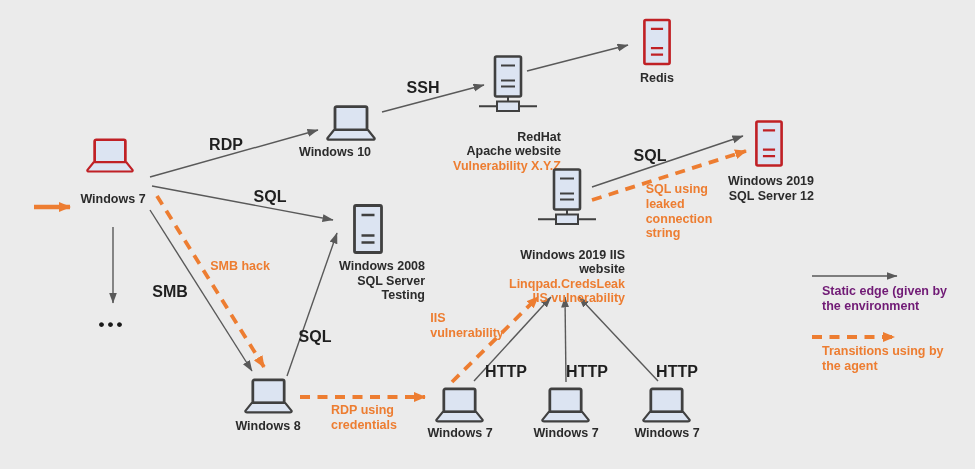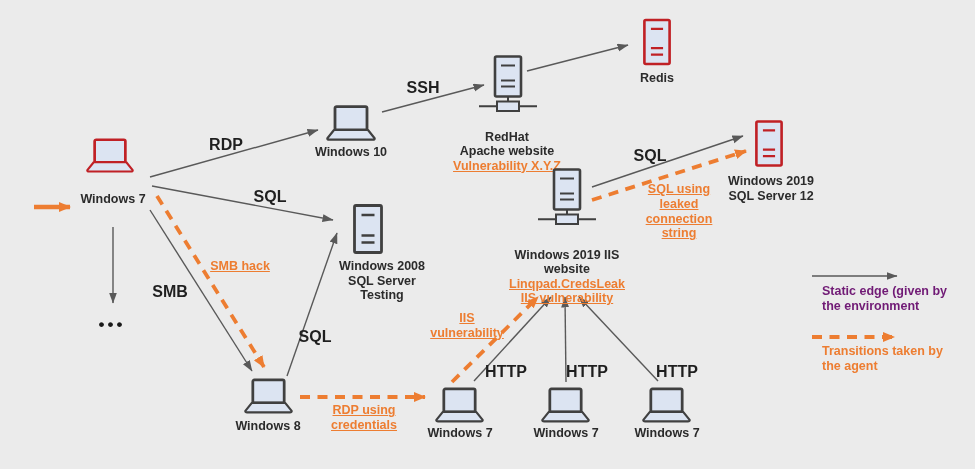--- a/index.html
+++ b/index.html
@@ -6,31 +6,31 @@
   #canvas{
     position:relative;width:975px;height:469px;background:#ebebeb;overflow:hidden;
     font-family:"Liberation Sans",sans-serif;
   }
   svg.layer{position:absolute;left:0;top:0;}
   .icon{position:absolute;color:#404040;}
   .icon.red{color:#c02025;}
   .node-label{
     position:absolute;transform:translateX(-50%);
     font-size:12.5px;font-weight:600;color:#2b2b2b;
-    text-align:center;line-height:1.16;white-space:pre-line;
-  }
-  .note{display:block;color:#ed7d31;font-weight:700;white-space:pre-line;text-decoration:underline;}
+    text-align:right;line-height:1.16;white-space:pre-line;
+  }
+  .note{display:block;color:#ed7d31;font-weight:700;white-space:pre-line;}
   .edge-label{
     position:absolute;transform:translateX(-50%);
     font-size:16px;font-weight:700;color:#1f1f1f;white-space:pre;
   }
   .agent-label{
     position:absolute;transform:translateX(-50%);
     font-size:12.5px;font-weight:700;color:#ed7d31;
-    text-align:center;line-height:1.18;white-space:pre-line;text-decoration:underline;
+    line-height:1.18;white-space:pre-line;
   }
   .legend-text{
     position:absolute;font-size:12.5px;font-weight:700;color:#701a75;
     line-height:1.2;white-space:pre-line;
   }
   .legend-text.orange{color:#ed7d31;}
   .dots{
     position:absolute;transform:translateX(-50%);
     font-size:17px;font-weight:700;letter-spacing:3px;color:#1a1a1a;
   }
@@ -99,21 +99,21 @@
       </svg>
     <div class="node-label" style="left:113px;top:177px">
       <span>Windows 7</span>
     </div>
   </div>
 
   <div>
     <svg class="icon" style="left:326px;top:105px" width="50" height="36">
         <use href="#sym-laptop"></use>
       </svg>
-    <div class="node-label" style="left:351px;top:145px">Windows 10</div>
+    <div class="node-label" style="left:335px;top:145px">Windows 10</div>
   </div>
 
   <div>
     <svg class="icon" style="left:478px;top:55px" width="60" height="58">
         <use href="#sym-webserver"></use>
       </svg>
     <div class="node-label" style="left:507px;top:115px">
       <span>RedHat
 Apache website</span>
       <span class="note">Vulnerability X.Y.Z</span>
@@ -202,17 +202,17 @@
   <span class="agent-label" style="left:467px;top:311px">IIS
 vulnerability</span>
   <span class="agent-label" style="left:679px;top:182px">SQL using
 leaked
 connection
 string</span>
 
   <div>
     <span class="legend-text" style="left:822px;top:284px">Static edge (given by
 the environment</span>
-    <span class="legend-text orange" style="left:822px;top:344px">Transitions taken by
+    <span class="legend-text orange" style="left:822px;top:344px">Transitions using by
 the agent</span>
   </div>
 
 </div>
 
 </body></html>

